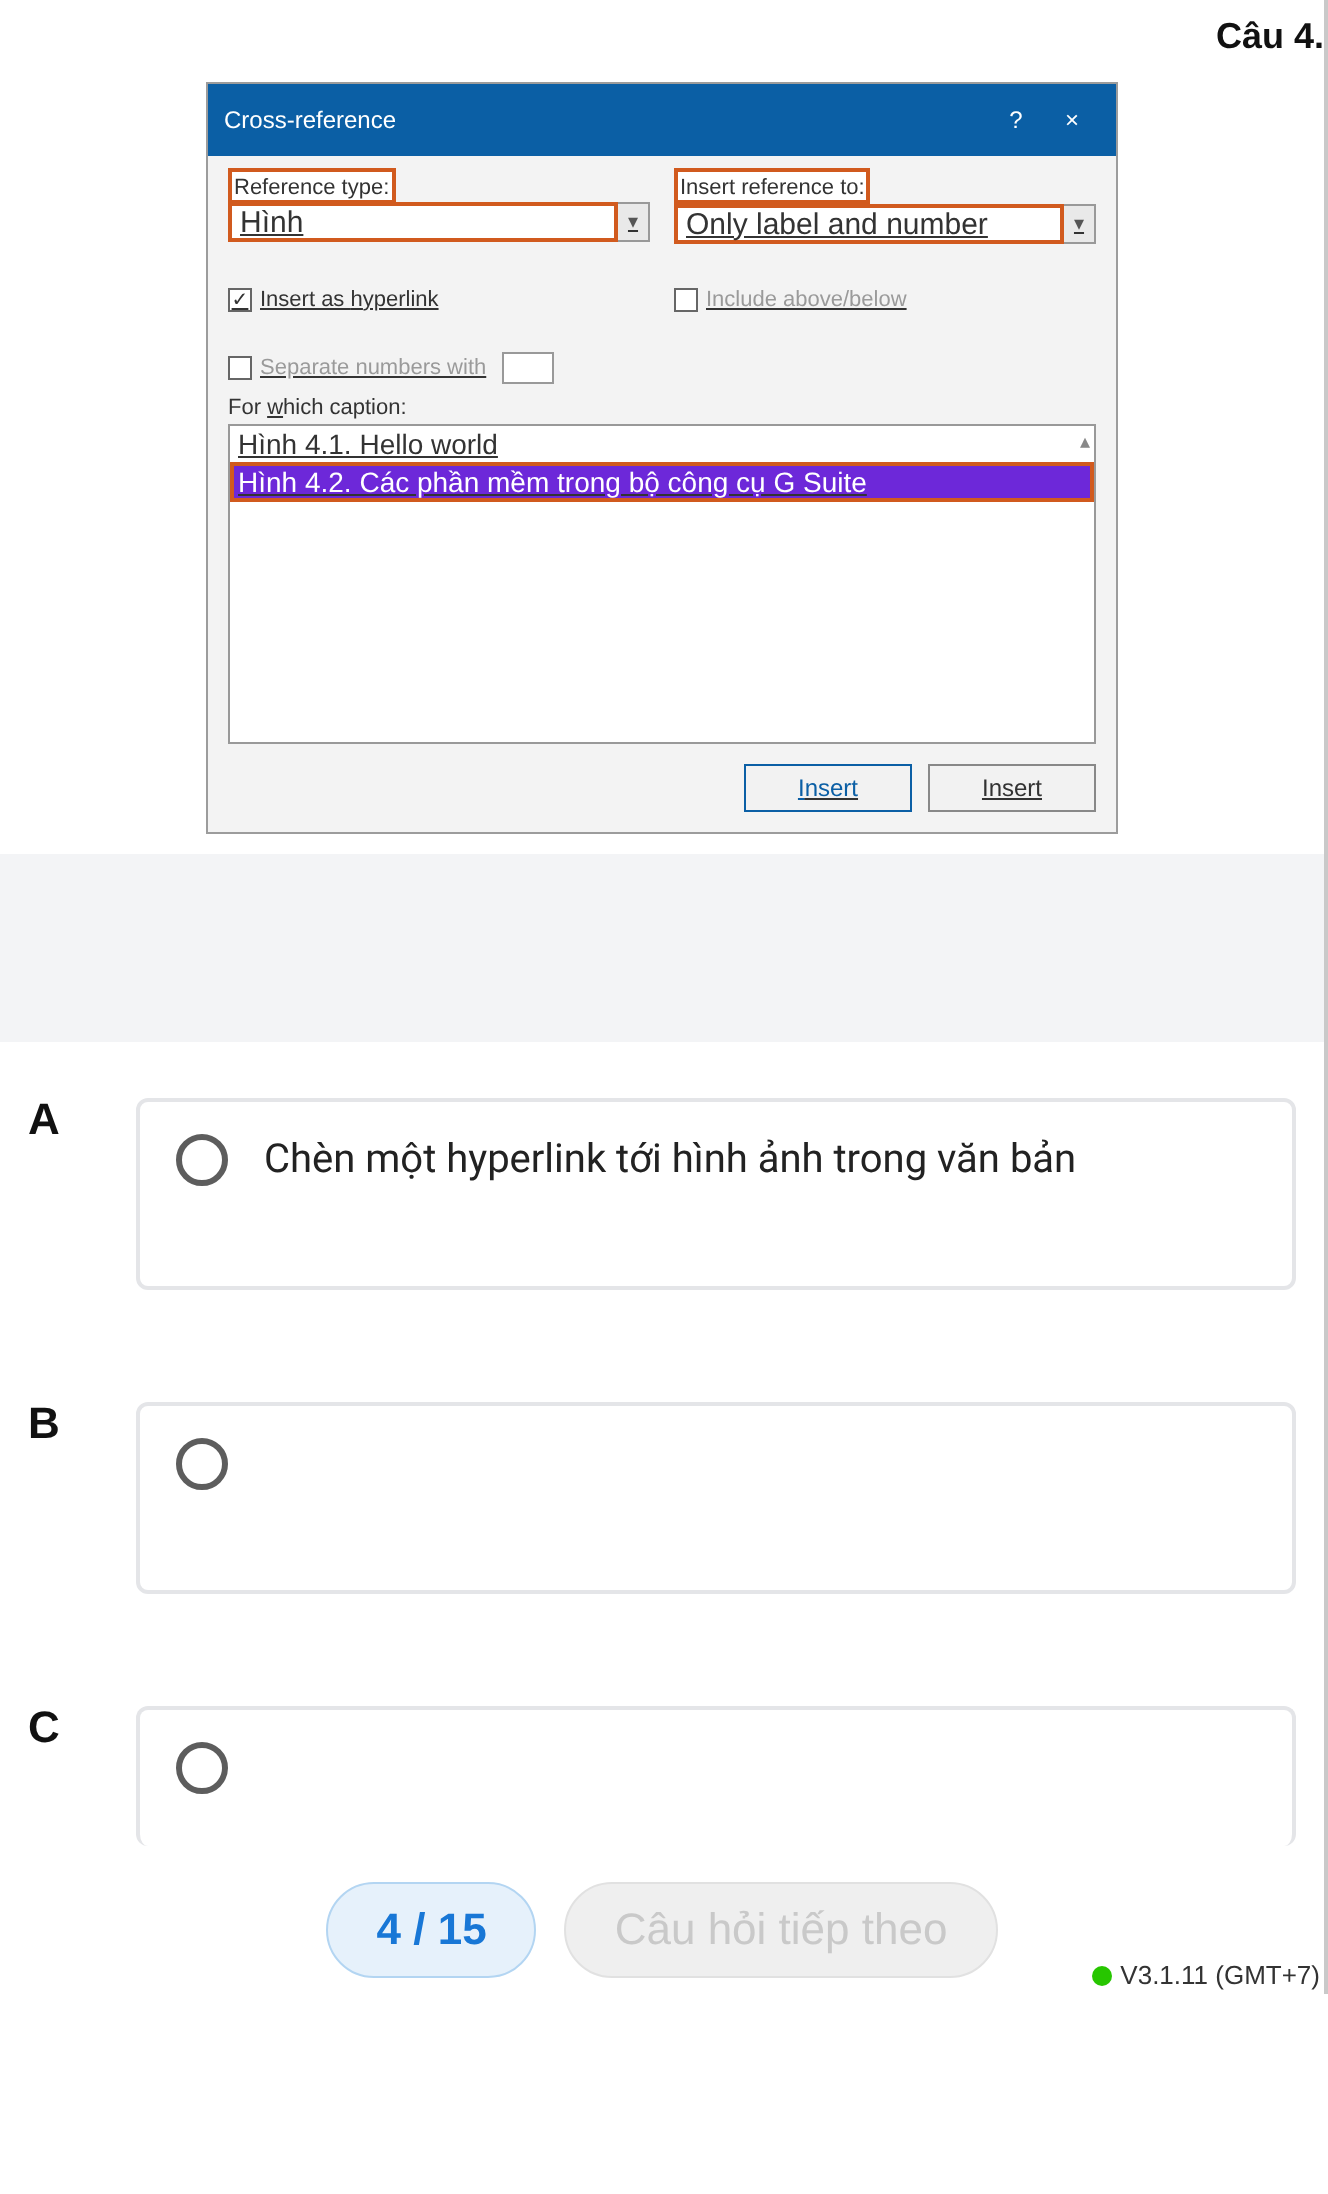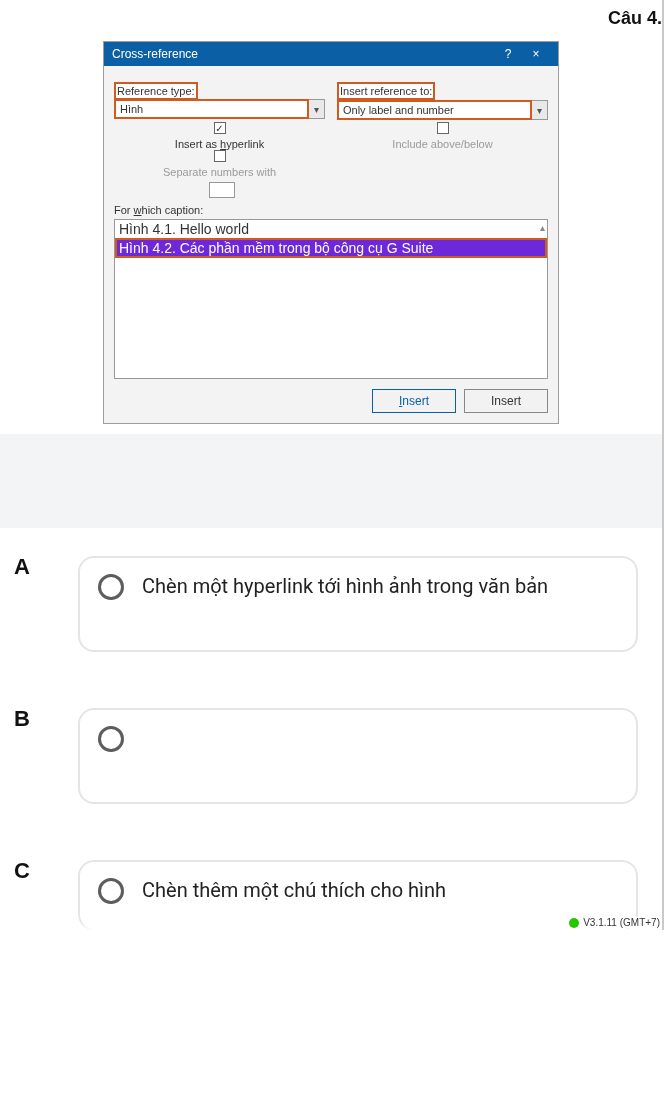--- a/index.html
+++ b/index.html
@@ -5,63 +5,63 @@
   * { box-sizing: border-box; }
   html, body { margin: 0; padding: 0; font-family: Arial, Helvetica, sans-serif; background: #fff; }
   .page { width: 664px; margin: 0 auto; background: #fff; position: relative; }
   .q-header { padding: 8px 0 12px; font-size: 16px; color: #333; text-align: right; }
   .q-label { font-weight: 700; color: #111; font-size: 18px; padding-left: 0; }
   .q-text { font-weight: 600; color: #333; margin: 8px 0 18px 6px; }
 
   
   .dialog-wrap { display: flex; justify-content: center; }
   .dialog { width: 456px; border: 1px solid #9c9c9c; background: #f3f3f3; font-size: 12px; color: #333; }
-  .dialog-title { background: #0b5fa5; color: #fff; display: flex; align-items: center; height: 24px; padding: 0 8px; font-size: 12px; position: relative; }
+  .dialog-title { background: #0b5fa5; color: #fff; display: flex; align-items: center; height: 36px; padding: 0 8px; font-size: 12px; position: relative; }
   .dialog-title .title-text { flex: 1; }
   .dialog-title .title-btn { width: 28px; text-align: center; }
-  .dialog-body { padding: 16px 10px 10px; }
+  .dialog-body { padding: 6px 10px 10px; text-decoration: underline; }
   .row { display: flex; gap: 12px; margin-bottom: 2px; }
   .col { flex: 1; }
   .lbl { font-size: 11px; color: #333; display: inline-block; }
   .underline-letter { text-decoration: underline; }
   .highlight-box { border: 2px solid #d15a1e; padding: 0 1px; display: inline-block; background: #fff; }
   .select-line { display: flex; align-items: stretch; margin-top: 0; }
-  .select-box { flex: 1; height: 20px; border: 1px solid #999; background: #fff; display: flex; align-items: center; padding: 0 4px; font-size: 11px; }
+  .select-box { flex: 1; height: 20px; border: 1px solid #999; background: #fff; display: flex; align-items: center; padding: 0 4px; font-size: 15px; }
   .select-arrow { width: 16px; border: 1px solid #999; border-left: none; background: #e9e9e9; display: flex; align-items: center; justify-content: center; font-size: 10px; color: #555; }
-  .chk-row { display: flex; align-items: center; gap: 4px; font-size: 11px; margin-top: 0; flex-direction: column; }
+  .chk-row { display: flex; align-items: center; gap: 4px; font-size: 11px; margin-top: 20px; }
   .chk { width: 12px; height: 12px; border: 1px solid #666; background: #fff; display: inline-flex; align-items: center; justify-content: center; font-size: 10px; color: #333; }
   .chk.checked::after { content: "✓"; }
   .sep-input { width: 26px; height: 16px; border: 1px solid #999; background: #fff; margin-left: 4px; }
   .disabled { color: #9a9a9a; align-items: center; }
   .caption-list { border: 1px solid #999; background: #fff; margin-top: 2px; height: 160px; position: relative; }
   .capitem { font-size: 14px; padding: 1px 4px; white-space: nowrap; overflow: hidden; }
   .capitem.truncated { color: #333; }
   .capitem.selected { background: #6d28d9; color: #fff; border: 2px solid #d15a1e; padding: 0 2px; }
   .scroll-ind { position: absolute; right: 2px; top: 2px; color: #888; font-size: 10px; }
   .dlg-footer { display: flex; justify-content: flex-end; gap: 8px; padding-top: 10px; }
   .dlg-btn { min-width: 84px; height: 24px; border: 1px solid #888; background: #f2f2f2; font-size: 12px; display: inline-flex; align-items: center; justify-content: center; }
   .dlg-btn.primary { border: 1px solid #0b5fa5; color: #0b5fa5; }
 
   .gap { height: 94px; background: #f3f4f6; width: 100%; margin-top: 10px; }
 
   
   .answers { padding: 0 14px; }
-  .answer { display: flex; align-items: flex-start; border: 2px solid #e4e5e8; border-radius: 16px; padding: 14px 18px; margin: 28px 10px; min-height: 96px; }
+  .answer { display: flex; align-items: flex-start; border: 2px solid #e4e5e8; border-radius: 6px; padding: 14px 18px; margin: 28px 0; min-height: 96px; }
   .answer-letter { font-size: 22px; font-weight: 700; color: #111; width: 24px; margin-top: 2px; }
   .answer-row { display: flex; align-items: flex-start; }
   .answer-letter-outer { width: 54px; display: flex; align-items: flex-start; padding-top: 24px; }
   .radio { width: 26px; height: 26px; border: 3px solid #5d5d5d; border-radius: 50%; flex: none; margin-top: 2px; }
   .answer-text { font-size: 20px; color: #222; line-height: 1.45; margin-left: 18px; font-weight: 400; font-family: Roboto, Arial, sans-serif; }
   .answer.partial { border-bottom: none; margin-bottom: 0; min-height: 70px; }
 
   .bottom-bar { display: flex; justify-content: center; align-items: center; gap: 14px; padding: 18px 0 8px; position: relative; }
   .pill { border-radius: 28px; padding: 10px 24px; font-size: 22px; font-weight: 700; display: inline-flex; align-items: center; }
   .pill.progress { color: #1877d6; background: #e6f1fb; border: 1px solid #b3d5f2; }
   .pill.next { color: #c9c9c9; background: #efefef; border: 1px solid #e1e1e1; font-weight: 400; }
-  .version-tag { position: absolute; right: 2px; bottom: 2px; font-size: 10px; color: #333; display: flex; align-items: center; gap: 4px; background: #fff; }
+  .version-tag { position: absolute; right: 2px; bottom: 2px; font-size: 13px; color: #333; display: flex; align-items: center; gap: 4px; background: #fff; }
   .dot { width: 10px; height: 10px; background: #27c600; border-radius: 50%; display: inline-block; }
   .page-border-right { border-right: 2px solid #c9c9c9; }
 </style>
 </head>
 <body>
 
 <div class="page page-border-right">
   <div class="q-header">
     <div class="q-label">Câu 4.</div>
   </div>
@@ -151,23 +151,26 @@
         <span class="radio"></span>
       </div>
     </div>
 
     <div class="answer-row">
       <div class="answer-letter-outer">
           <span class="answer-letter">C</span>
         </div>
       <div class="answer partial" style="flex:1;">
         <span class="radio"></span>
-        <span class="answer-text">Chèn thêm một chú thích cho hình</span>
       </div>
     </div>
   </div>
 
+  <div class="bottom-bar">
+    <div class="pill progress">4 / 15</div>
+    <div class="pill next">Câu hỏi tiếp theo</div>
+  </div>
 
   <div class="version-tag">
     <span class="dot"></span>
     <span>V3.1.11 (GMT+7)</span>
   </div>
 </div>
 
 </body></html>

